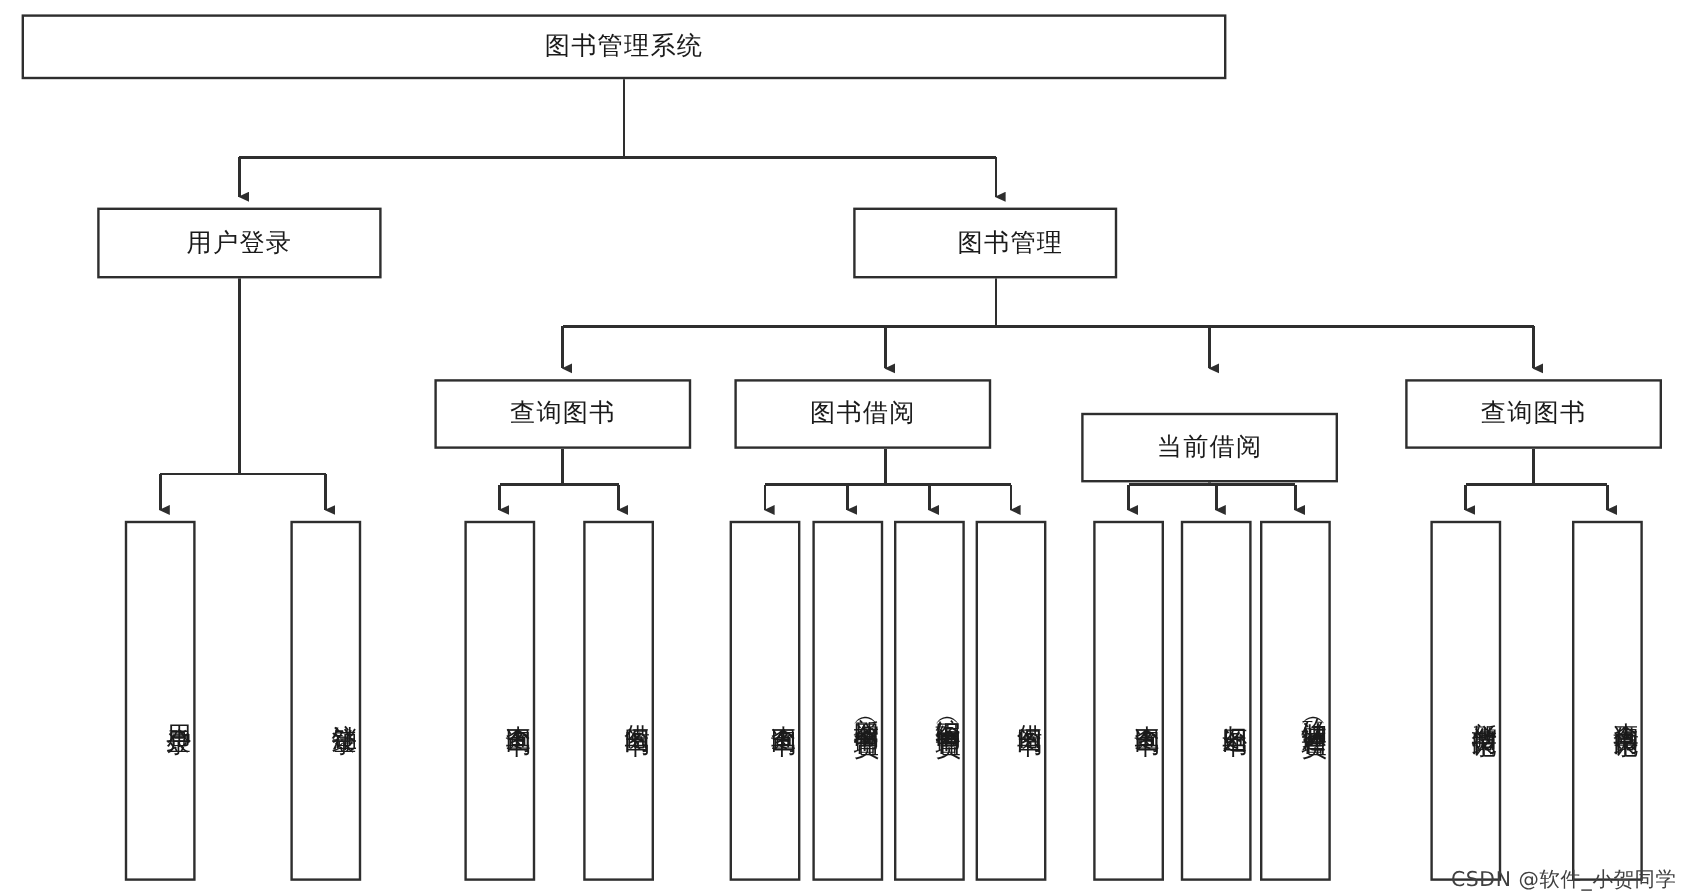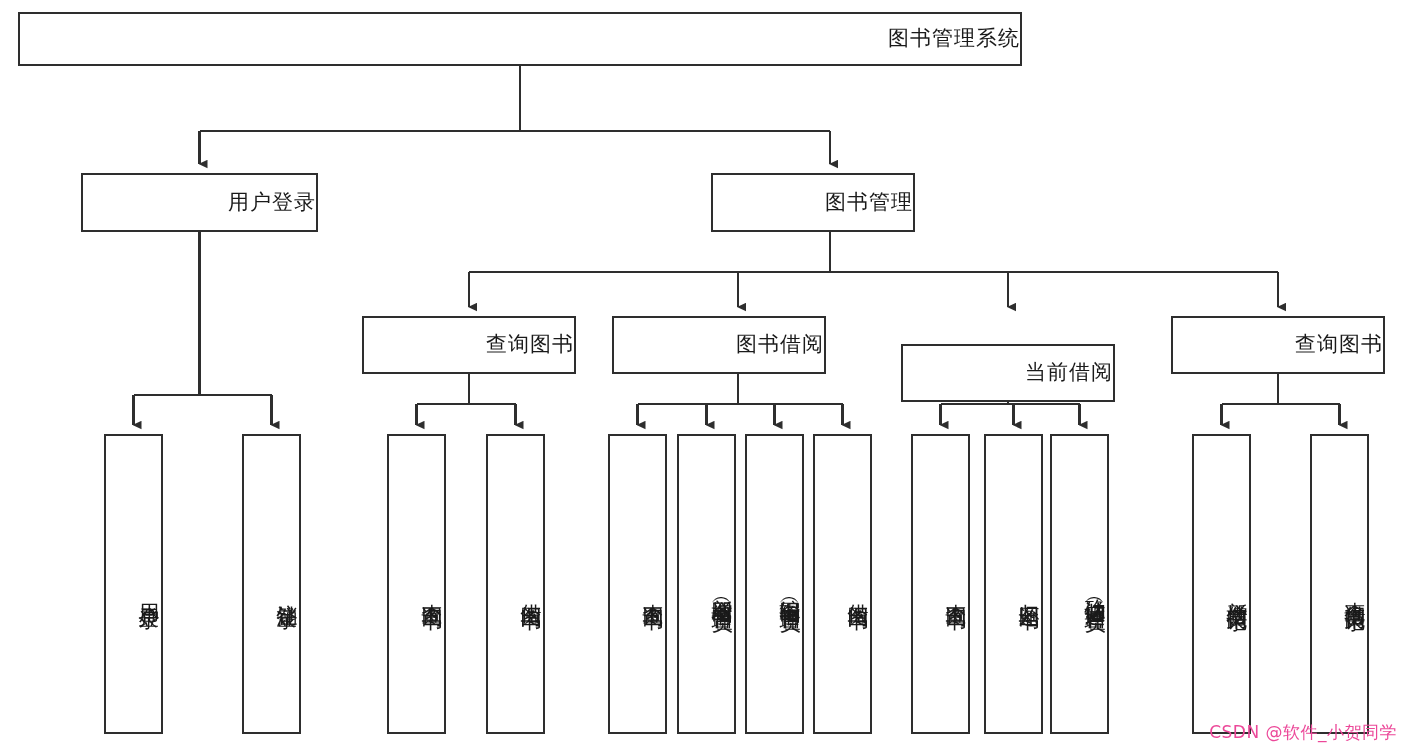--- a/index.html
+++ b/index.html
@@ -26,21 +26,21 @@
     height: 747px;
     pointer-events: none;
   }
   .node {
     position: absolute;
     box-sizing: border-box;
     background: #ffffff;
     border: 2px solid #2e2e2e;
     display: flex;
     align-items: center;
-    justify-content: flex-end;
+    justify-content: center;
     color: #1a1a1a;
   }
   .node.horiz {
     font-size: 21px;
     letter-spacing: 1px;
     line-height: 1.2;
   }
   .node.vert {
     writing-mode: vertical-rl;
     text-orientation: upright;
@@ -55,21 +55,21 @@
   .node.vert .vlabel {
     writing-mode: vertical-rl;
     text-orientation: upright;
     display: block;
   }
   #watermark {
     position: absolute;
     right: 8px;
     bottom: 3px;
     font-size: 17px;
-    color: #ec4899;
+    color: #404040;
     letter-spacing: 0.5px;
     white-space: nowrap;
     user-select: none;
   }
 </style>
 </head>
 <body>
 
 <div id="diagram-root">
 
@@ -123,21 +123,21 @@
     </g>
   </svg>
 
   <div class="node horiz" style="left:18px; top:12px; width:1004px; height:54px;">
     <span>图书管理系统</span>
   </div>
 
   <div class="node horiz" style="left:81px; top:173px; width:237px; height:59px;">
     <span>用户登录</span>
   </div>
-  <div class="node horiz" style="left:711px; top:173px; width:204px; height:59px;padding-left:42px;">
+  <div class="node horiz" style="left:711px; top:173px; width:220px; height:59px;padding-left:42px;">
     <span>图书管理</span>
   </div>
 
   <div class="node horiz" style="left:362px; top:316px; width:214px; height:58px;">
     <span>查询图书</span>
   </div>
   <div class="node horiz" style="left:612px; top:316px; width:214px; height:58px;">
     <span>图书借阅</span>
   </div>
   <div class="node horiz" style="left:901px; top:316px; width:214px; height:58px;margin-top:28px;">

